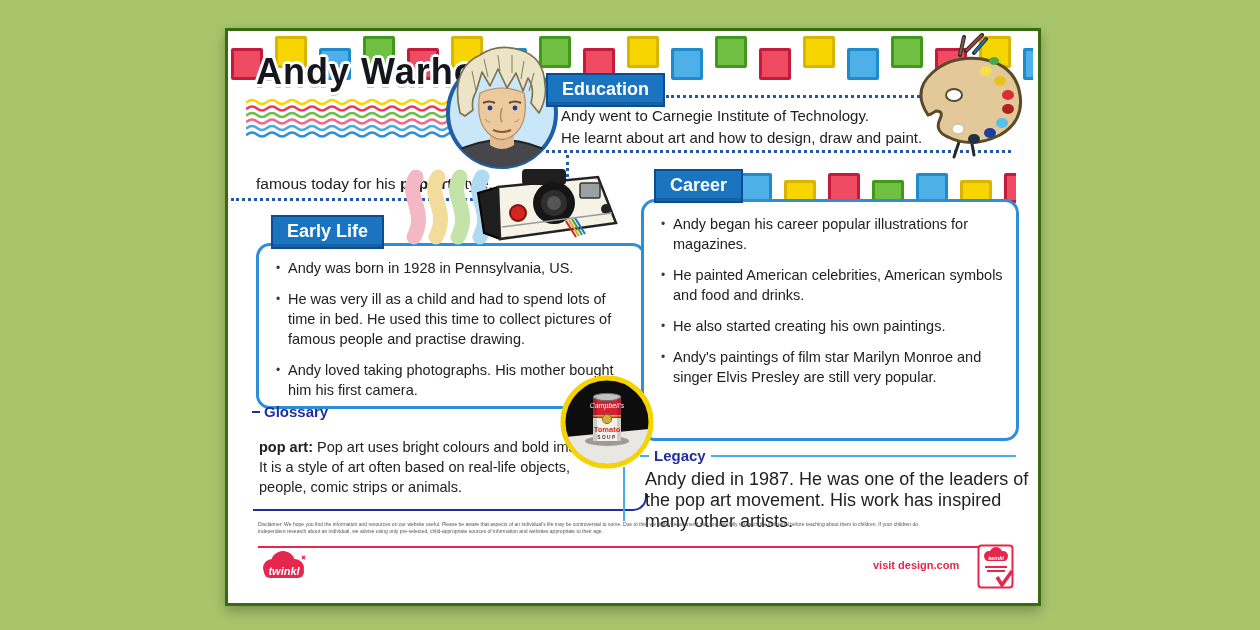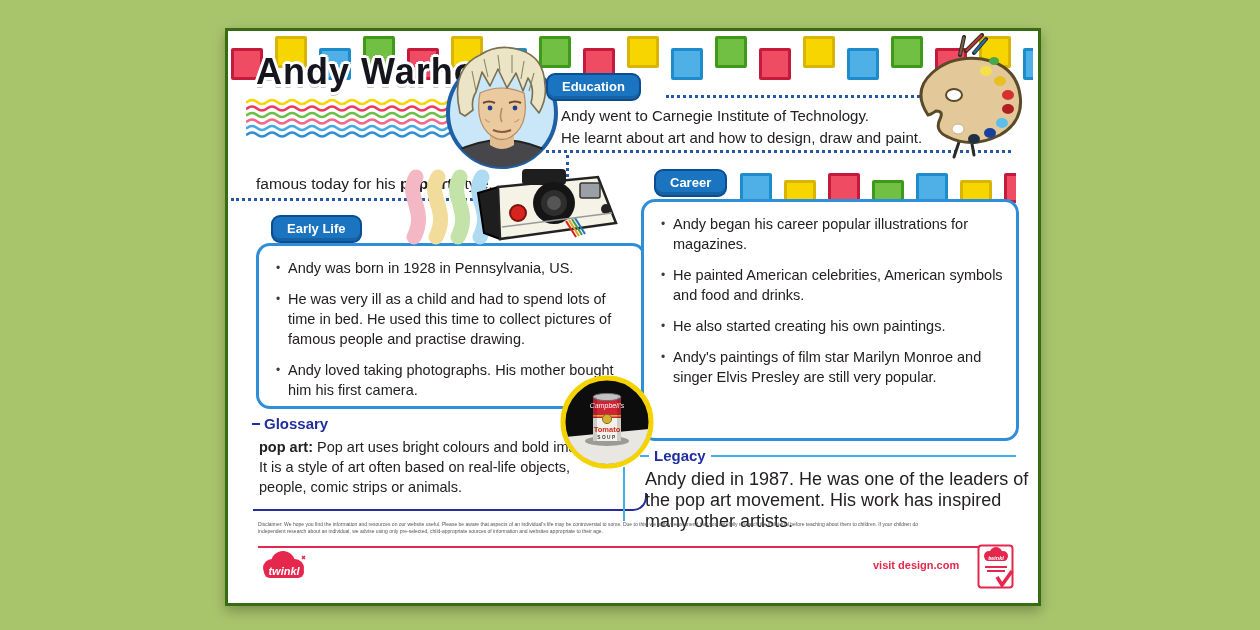--- a/index.html
+++ b/index.html
@@ -31,33 +31,33 @@
 
   .intro{position:absolute;left:28px;top:98px;width:260px;font-size:15.5px;line-height:22px;
          color:var(--text);white-space:pre-line;}
   .intro-line3{position:absolute;left:28px;top:142px;width:300px;font-size:15.5px;line-height:22px;color:var(--text);}
   b{font-weight:bold}
 
   .dotted{height:0;border-top:3px dotted var(--dotted);position:absolute;}
   .vdotted{width:0;border-left:3px dotted var(--dotted);position:absolute;}
 
   .sec-header{position:absolute;display:inline-block;background:var(--header_blue);color:#fff;
-      font-weight:bold;font-size:13px;padding:4px 14px 5px;border:2px solid var(--header_blue_dark);
-      border-radius:9px;z-index:6;box-shadow:inset 0 -3px 0 rgba(0,0,0,.15);}
+      font-weight:bold;font-size:18px;padding:4px 14px 5px;border:2px solid var(--header_blue_dark);
+      border-radius:0;z-index:6;box-shadow:inset 0 -3px 0 rgba(0,0,0,.15);}
 
   .edu-text{position:absolute;left:333px;top:74px;width:420px;font-size:15px;line-height:22px;
       color:var(--text);white-space:pre-line;}
 
   .content-box{position:absolute;background:#fff;border:3px solid var(--box_border);border-radius:14px;z-index:2;}
   .content-box ul{list-style:none;margin:0;padding:12px 13px 0 16px;}
   .content-box li{position:relative;padding-left:13px;font-size:14.5px;line-height:20px;
       margin-bottom:11px;color:var(--text);}
   .content-box li::before{content:"•";position:absolute;left:1px;top:0;color:#3c3c3c;font-size:12px;}
 
-  .glossary-head{position:absolute;left:24px;top:384px;display:flex;align-items:center;gap:4px;z-index:3;}
+  .glossary-head{position:absolute;left:24px;top:372px;display:flex;align-items:center;gap:4px;z-index:3;}
   .glossary-head .hline{width:8px;height:2px;background:var(--navy);}
   .glossary-head .lbl{color:var(--navy);font-weight:bold;font-size:15px;}
   .glossary-text{position:absolute;left:31px;top:406px;width:352px;font-size:14.5px;line-height:20px;color:var(--text);}
   .glossary-frame{position:absolute;left:25px;top:462px;width:392px;height:16px;
       border-bottom:2px solid var(--navy);border-right:2px solid var(--navy);border-bottom-right-radius:14px;}
 
   .legacy-head{position:absolute;left:412px;top:416px;width:376px;display:flex;align-items:center;gap:5px;z-index:4;justify-content:space-between;}
   .legacy-head .dash{width:9px;height:2px;background:var(--legacy_line);}
   .legacy-head .lbl{color:var(--navy);font-weight:bold;font-size:15px;}
   .legacy-head .line{flex:1;height:2px;background:var(--legacy_line);}

